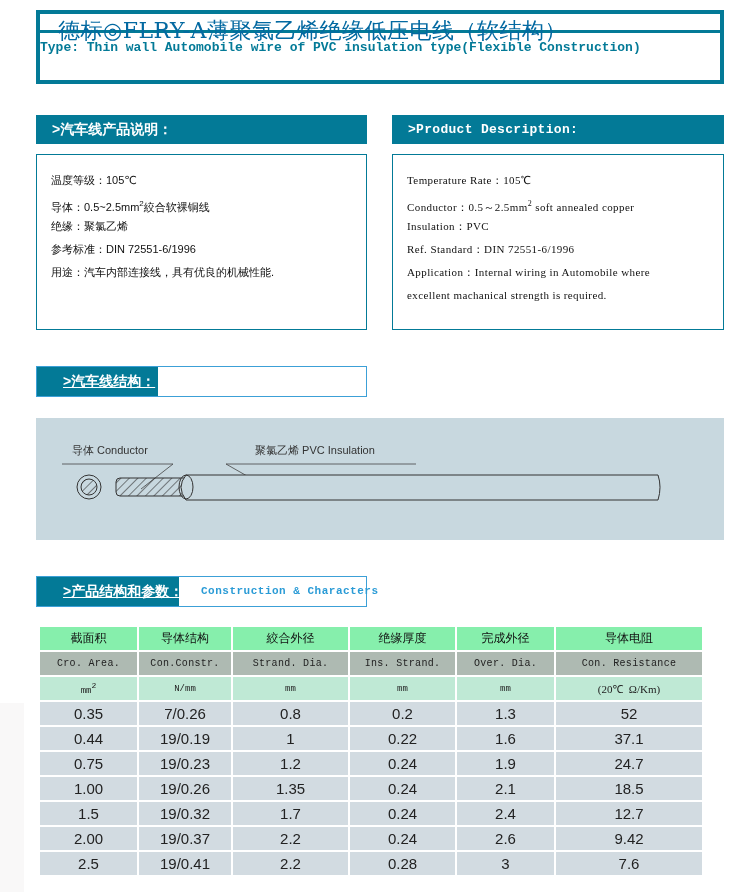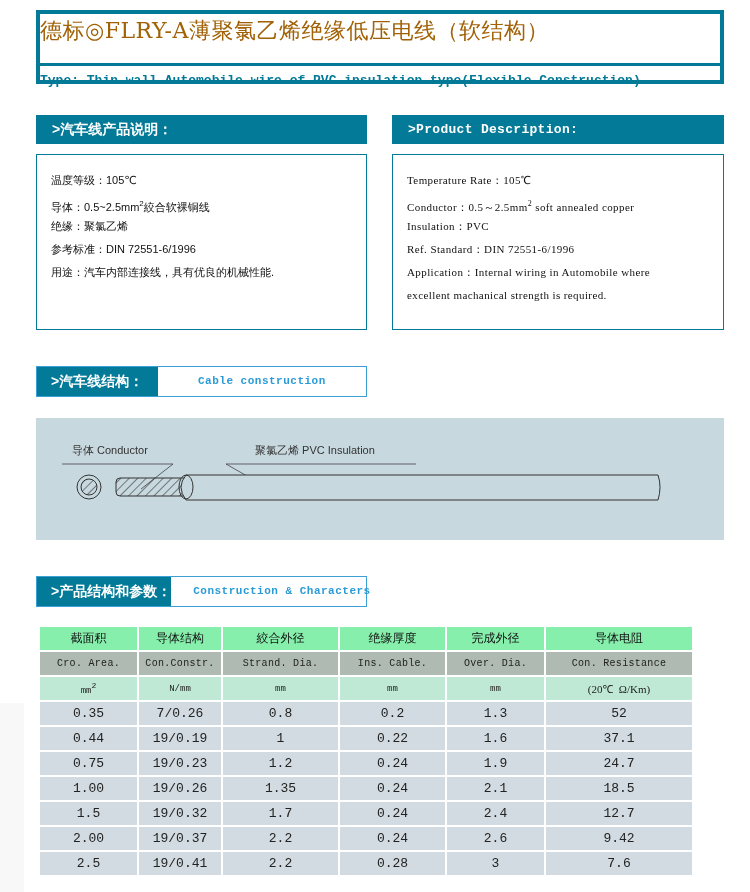--- a/index.html
+++ b/index.html
@@ -10,23 +10,23 @@
   .side-panel {
     position: absolute; left: 0; top: 703px; width: 24px; height: 190px;
     background: #f9f8f8;
   }
   
   .title-box {
     position: absolute; left: 36px; top: 10px; width: 688px; height: 74px;
     border: 4px solid #037a97; background: #fff;
   }
   .title-main {
-    height: 52px; border-bottom: 3px solid #037a97;
+    height: 19px; border-bottom: 3px solid #037a97;
     font-family: "DejaVu Serif", serif; font-size: 22px; line-height: 34px;
-    padding-left: 0; color: #a16207; white-space: nowrap; letter-spacing: 0.5px;
+    padding-left: 18px; color: #0369a1; white-space: nowrap; letter-spacing: 0.5px;
   }
   .title-sub {
     height: 31px; font-family: "Liberation Mono", monospace; font-weight: bold;
     font-size: 13px; line-height: 30px; color: #037a97; padding-left: 0px;
     white-space: nowrap;
   }
   
   .bar {
     position: absolute; height: 29px; background: #037a97; color: #fff;
     font-weight: bold; font-size: 14px; line-height: 29px; padding-left: 16px;
@@ -42,21 +42,21 @@
   }
   .desc-box.en .desc-line { font-family: "Liberation Serif", serif; font-size: 11px; letter-spacing: 0.4px; }
   sup { font-size: 8px; vertical-align: 5px; }
   
   .tabhead {
     position: absolute; height: 31px; border: 1px solid #3ca0d7; background: #fff;
     display: flex;
   }
   .tabhead .tab-cn {
     background: #037a97; color: #fff; font-weight: bold; font-size: 14px;
-    line-height: 29px; padding-left: 14px; white-space: nowrap;
+    line-height: 29px; padding-left: 26px; white-space: nowrap; text-decoration: underline;
   }
   .tabhead .tab-en {
     color: #2a9bd6; font-family: "Liberation Mono", monospace; font-weight: bold;
     font-size: 11px; line-height: 29px; white-space: nowrap;
     letter-spacing: 0.5px;
   }
   
   .diagram {
     position: absolute; left: 36px; top: 418px; width: 688px; height: 122px;
     background: #c8d8df;
@@ -70,21 +70,21 @@
     position: absolute; left: 38px; top: 625px; border-collapse: separate;
     border-spacing: 2px; background: #fff;
   }
   .spec-table td {
     text-align: center; height: 23px; padding: 0; font-size: 11px; color: #222;
     white-space: nowrap;
   }
   .spec-table tr.h-cn td { background: #86efac; font-size: 12px; color: #111; }
   .spec-table tr.h-en td { background: #aebab2; font-family: "Liberation Mono", monospace; font-size: 10px; color: #222; letter-spacing: 0.3px; }
   .spec-table tr.h-unit td { background: #bfe9d5; font-family: "Liberation Mono", monospace; font-size: 9px; color: #222; }
-  .spec-table tr.d td { background: #d2dbe1; font-family: Liberation Mono, monospace; font-size: 13px; color: #222; }
+  .spec-table tr.d td { background: #d2dbe1; font-family: Liberation Sans, sans-serif; font-size: 15px; color: #222; }
 </style>
 </head>
 <body>
 
 <div class="side-panel"></div>
 
 <div class="title-box">
   <div class="title-main">德标◎FLRY-A薄聚氯乙烯绝缘低压电线（软结构）</div>
   <div class="title-sub">Type: Thin wall Automobile wire of PVC insulation type(Flexible Construction)</div>
 </div>
@@ -103,21 +103,20 @@
   <div class="desc-line"><span>Temperature Rate：</span><span>105℃</span></div>
   <div class="desc-line"><span>Conductor：</span><span>0.5～2.5mm</span><sup>2</sup><span style="white-space:pre"> soft annealed copper</span></div>
   <div class="desc-line"><span>Insulation：</span><span>PVC</span></div>
   <div class="desc-line"><span>Ref. Standard：</span><span>DIN 72551-6/1996</span></div>
   <div class="desc-line"><span>Application：</span><span>Internal wiring in Automobile where</span></div>
   <div class="desc-line"><span>excellent machanical strength is required.</span></div>
 </div>
 
 <div class="tabhead" style="left:36px; top:366px; width:331px;">
   <div class="tab-cn" style="width:121px;">&gt;汽车线结构：</div>
-  <div class="tab-en" style="padding-left:40px;">Cable construction</div>
 </div>
 
 <div class="diagram">
   <svg width="688" height="122" viewBox="0 0 688 122">
     <defs>
       <pattern id="hatch" patternUnits="userSpaceOnUse" width="6" height="6" patternTransform="rotate(45)">
         <line x1="0" y1="0" x2="0" y2="6" stroke="#333" stroke-width="1.2"></line>
       </pattern>
     </defs>
 
@@ -140,31 +139,31 @@
 
 <div class="tabhead" style="left:36px; top:576px; width:331px;">
   <div class="tab-cn" style="width:142px;">&gt;产品结构和参数：</div>
   <div class="tab-en" style="padding-left:22px;">Construction &amp; Characters</div>
 </div>
 
 <table class="spec-table">
   <tbody>
       <tr class="h-cn">
     <td style="width:97px;">截面积</td>
-    <td style="width:82px;">导体结构</td>
+    <td style="width:92px;">导体结构</td>
     <td style="width:115px;">絞合外径</td>
     <td style="width:105px;">绝缘厚度</td>
     <td style="width:97px;">完成外径</td>
     <td style="width:146px;">导体电阻</td>
   </tr>
   <tr class="h-en">
     <td>Cro. Area.</td>
     <td>Con.Constr.</td>
     <td>Strand. Dia.</td>
-    <td>Ins. Cable.</td>
+    <td>Ins. Strand.</td>
     <td>Over. Dia.</td>
     <td>Con. Resistance</td>
   </tr>
   <tr class="h-unit">
     <td><span>mm</span><sup>2</sup></td>
     <td>N/mm</td>
     <td>mm</td>
     <td>mm</td>
     <td>mm</td>
     <td style="font-family:'Liberation Serif',serif;font-size:11px;white-space:pre">(20℃  Ω/Km)</td>

